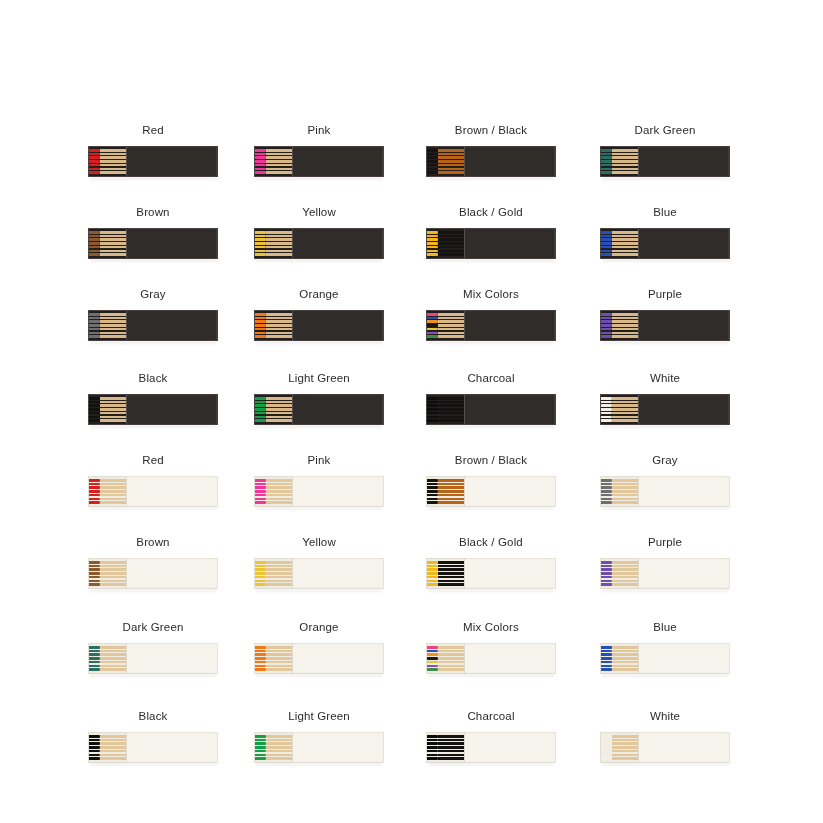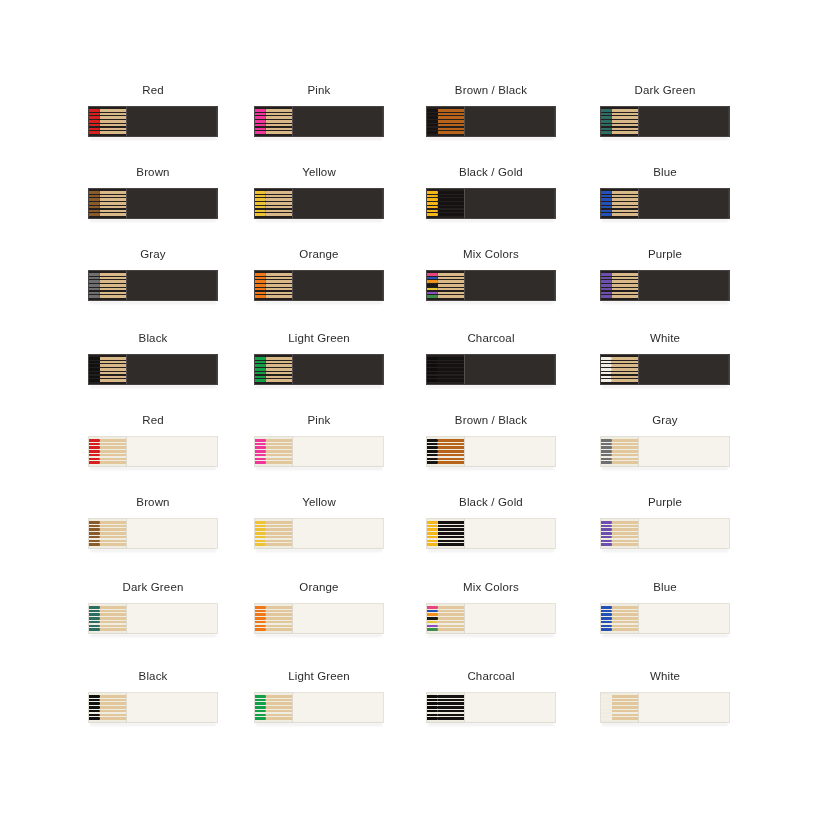--- a/index.html
+++ b/index.html
@@ -18,20 +18,21 @@
 
   #grid {
     position: relative;
     width: 823px;
     height: 823px;
   }
 
   .cell {
     position: absolute;
     width: 166px;
+    margin-top: 40px;
   }
 
   .cell-label {
     font-size: 11.5px;
     color: #2b2b2b;
     text-align: center;
     letter-spacing: 0.15px;
     line-height: 14px;
     white-space: nowrap;
     height: 14px;

